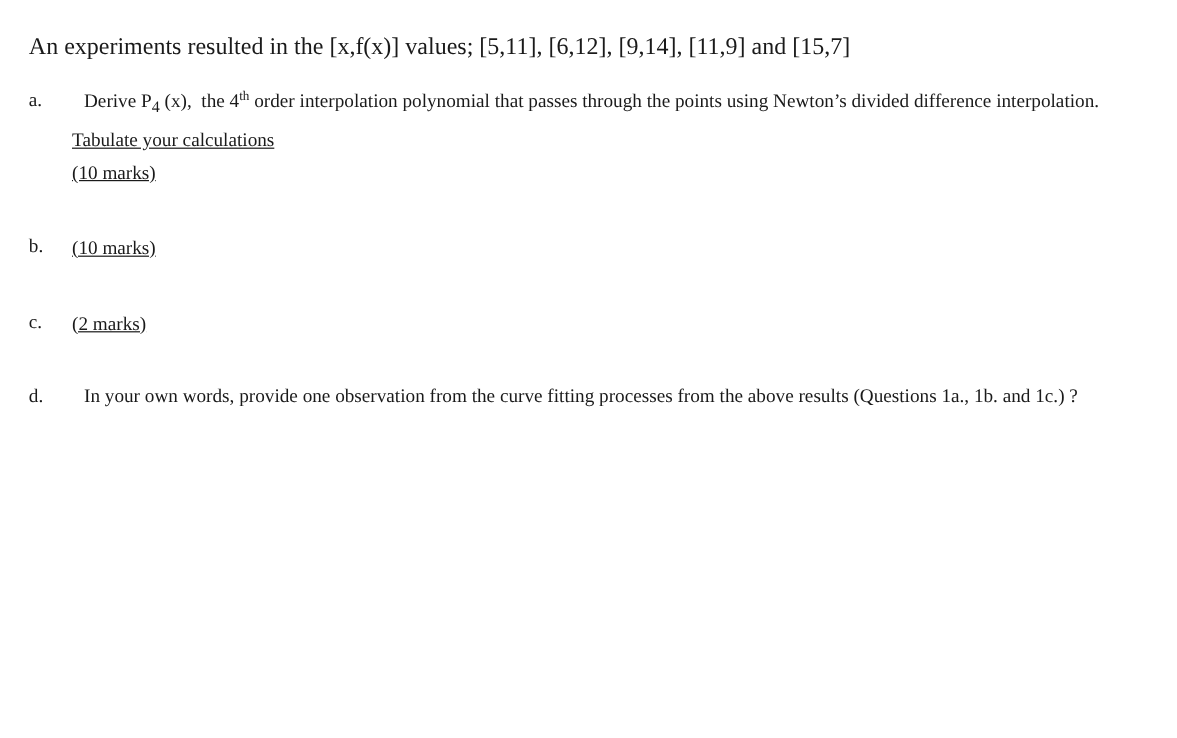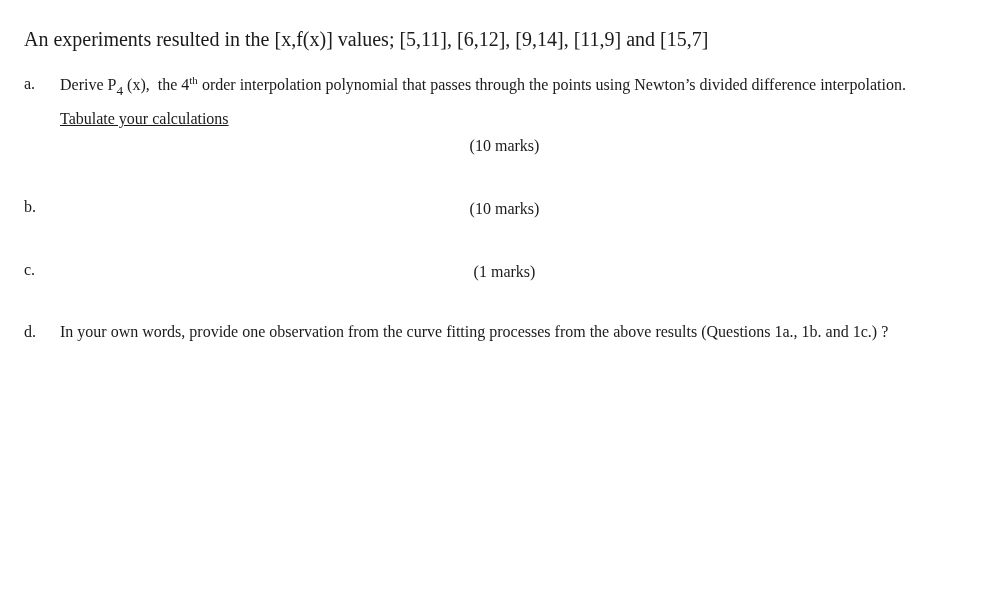--- a/index.html
+++ b/index.html
@@ -43,35 +43,37 @@
     }
 
     .question-content {
       flex: 1;
       font-size: 16px;
       line-height: 1.55;
     }
 
     .question-text {
       text-align: justify;
+      margin-left: 10px;
     }
 
     .question-bold {
       font-weight: normal;
       text-decoration: underline;
       display: block;
       margin-top: 6px;
       margin-bottom: 2px;
     }
 
     .marks-line {
-      text-align: center;
+      text-align: left;
       font-size: 16px;
       margin-top: 2px;
       margin-bottom: 8px;
+      text-decoration: underline;
     }
 
     sup {
       font-size: 11px;
       vertical-align: super;
     }
 
     .spacer-lg {
       height: 18px;
     }
@@ -99,21 +101,21 @@
     <span class="question-label">b.</span>
     <div class="question-content">
       <div class="marks-line">(10 marks)</div>
       <div class="spacer-lg"></div>
     </div>
   </li>
 
   <li class="question-item">
     <span class="question-label">c.</span>
     <div class="question-content">
-      <div class="marks-line">(1 marks)</div>
+      <div class="marks-line">(2 marks)</div>
       <div class="spacer-lg"></div>
     </div>
   </li>
 
   <li class="question-item">
     <span class="question-label">d.</span>
     <div class="question-content">
       <div class="question-text">
         In your own words, provide one observation from the curve fitting processes from the above results (Questions 1a., 1b. and 1c.) ?
       </div>

